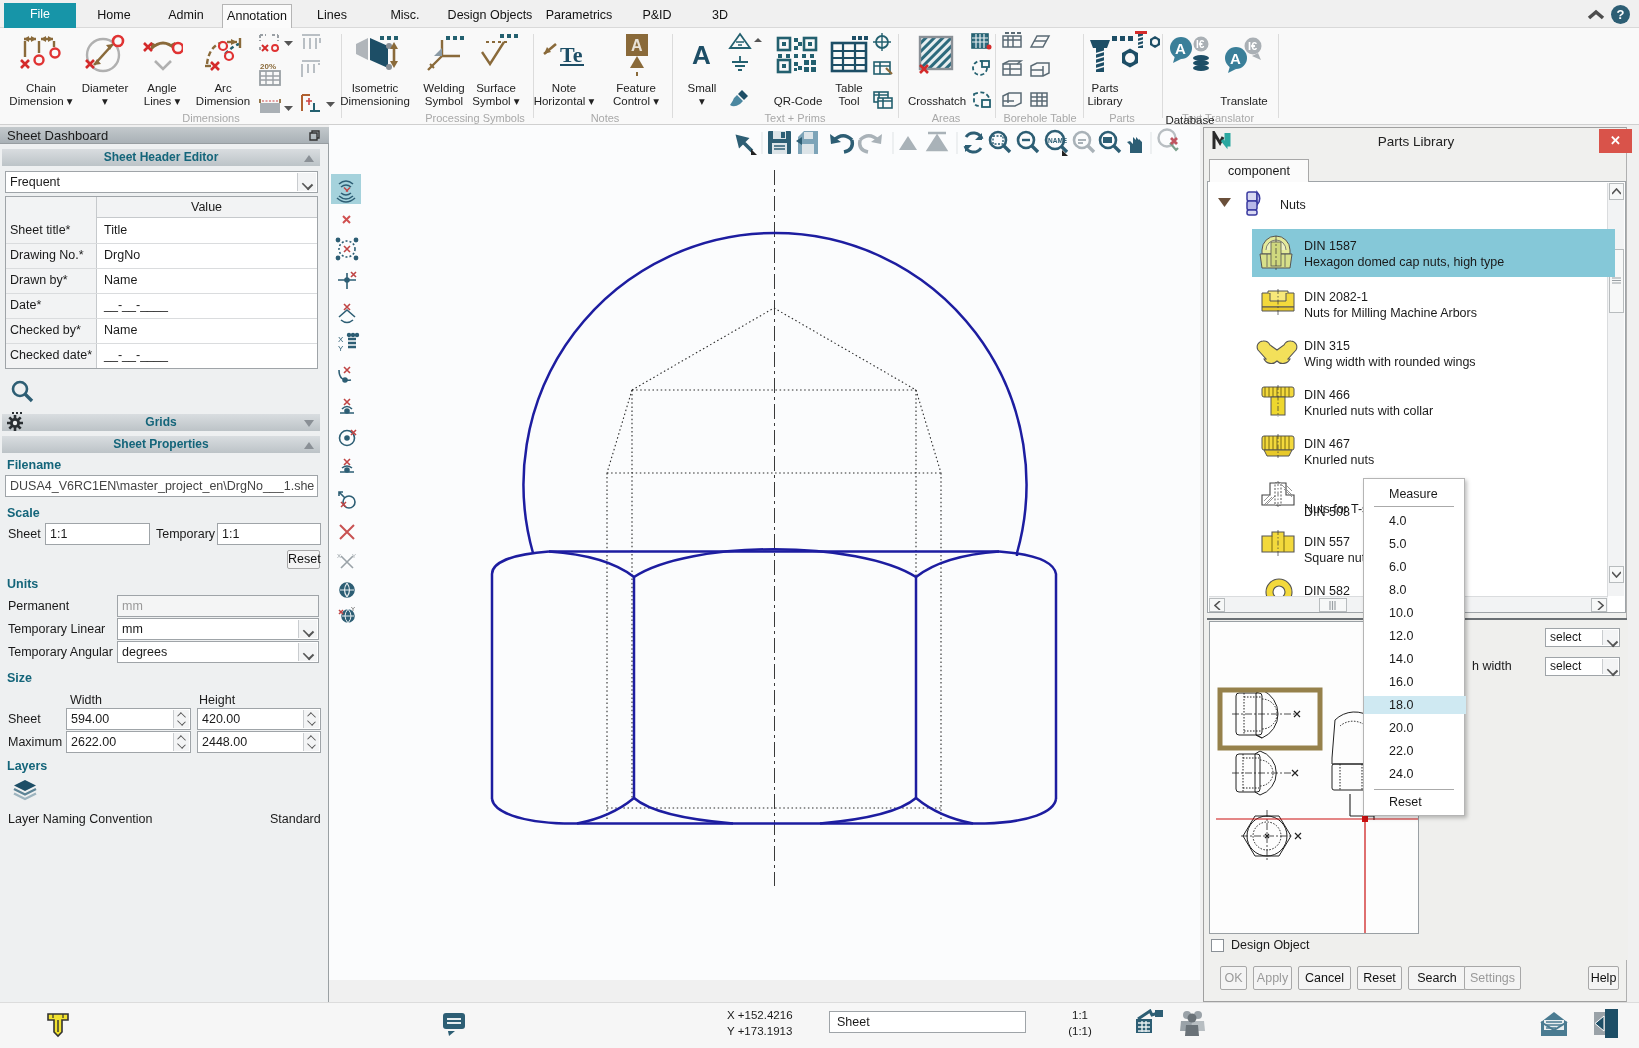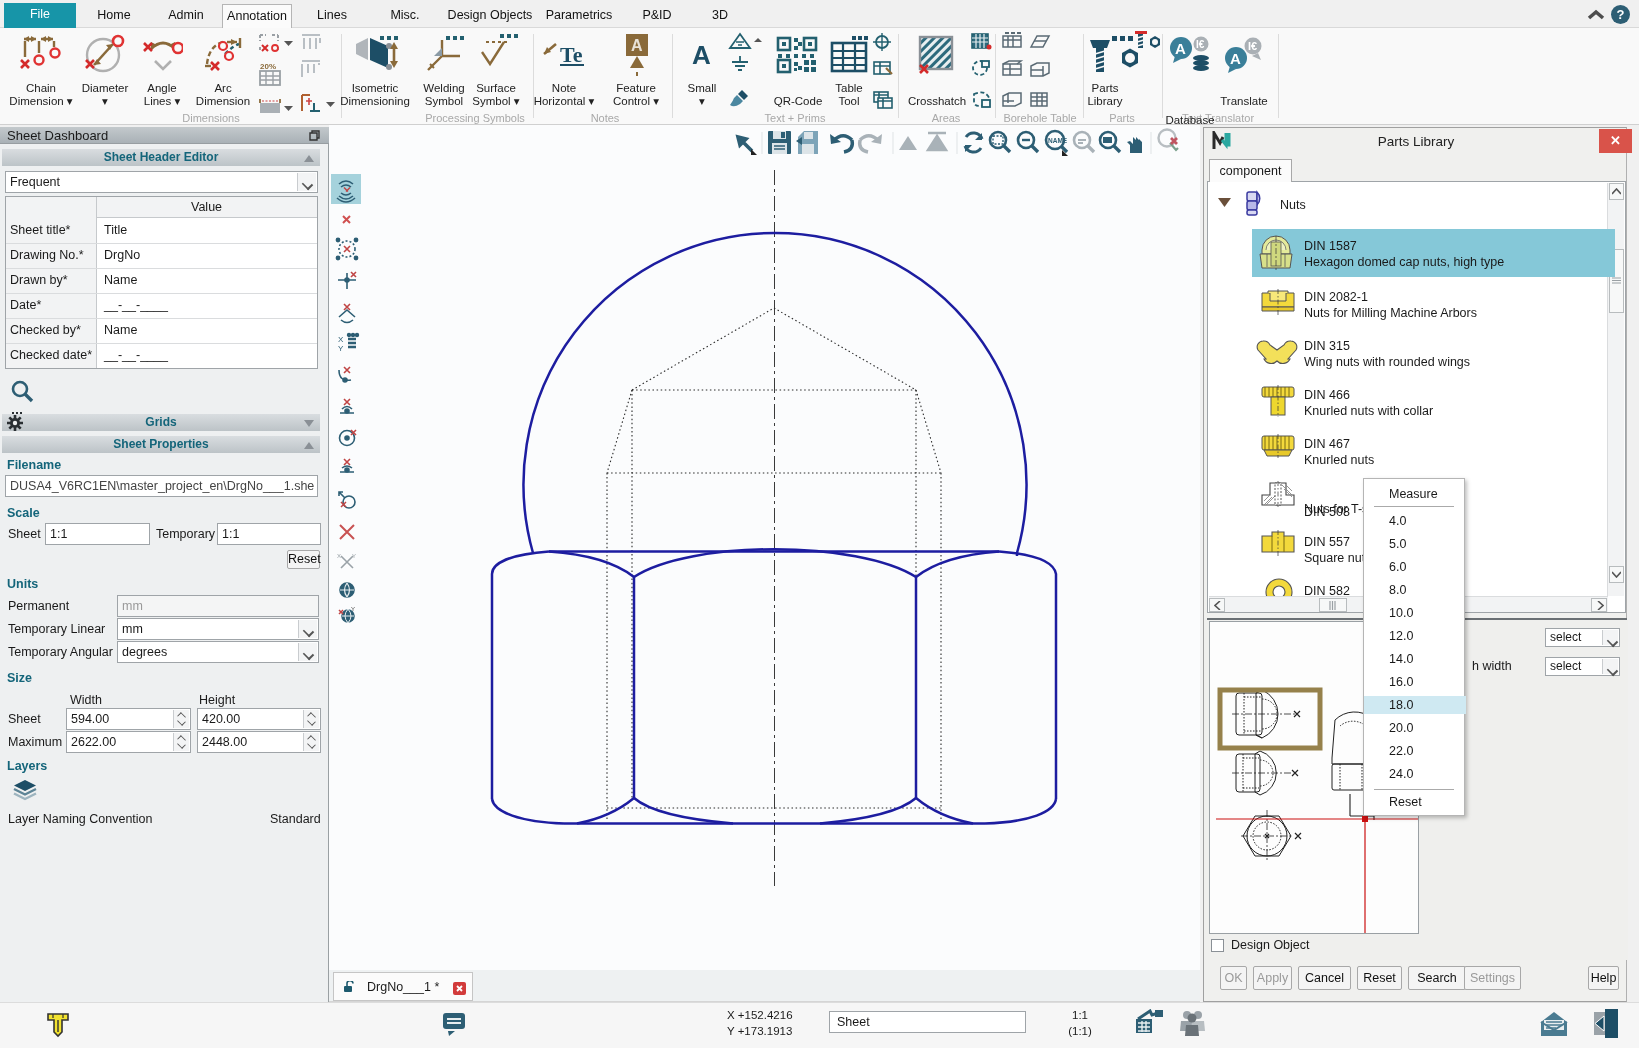--- a/index.html
+++ b/index.html
@@ -653,41 +653,28 @@
         <path d="M564 823.5 H985"></path>
         <path d="M492 799 C494 812 520 822 564 823.5"></path>
         <path d="M985 823.5 C1030 822 1054 812 1056 799"></path>
         <path d="M634 798 Q656 817 733 823.5"></path>
           <path d="M634 798 Q611 817 577 823.5"></path>
         <path d="M916 798 Q894 817 820 823.5"></path>
           <path d="M916 798 Q939 817 973 823.5"></path>
       </g>
     </svg>
   </div>
-  <div id="doctabs">
-    <div class="abs" style="left:4px; top:2px; width:140px; height:29px; background:#fbfbfb; border:1px solid #c5c5c5;">
-      <svg class="abs" style="left:9px; top:8px;" width="11" height="12" viewBox="0 0 11 12">
-          <path d="M4 5 V3 a3 3 0 0 1 6 -0.5" fill="none" stroke="#1d5a6e" stroke-width="1.6"></path>
-          <rect x="1" y="5" width="8" height="6" rx="1" fill="#1d5a6e"></rect>
-        </svg>
-      <span class="abs" style="left:33px; top:7px; font-size:12.5px;">DrgNo___1 *</span>
-      <svg class="abs" style="left:119px; top:9px;" width="13" height="13" viewBox="0 0 13 13">
-          <rect width="13" height="13" rx="2" fill="#d23b3b"></rect>
-          <path d="M4 4 l5 5 M9 4 l-5 5" stroke="#fff" stroke-width="1.8"></path>
-        </svg>
-    </div>
-  </div>
   <div id="rpanel">
     <svg class="abs" style="left:8px; top:3px;" width="20" height="20" viewBox="0 0 20 20">
       <path d="M2 18 V2 L8 12 L11 6" stroke="#2a2a2a" stroke-width="3" fill="none"></path>
       <path d="M14 2 V14 L10 9 M14 14 h3 V2" stroke="#2ba8a0" stroke-width="3" fill="none"></path>
     </svg>
     <div class="abs" style="left:0; top:6px; width:424px; text-align:center; font-size:13.5px; color:#222;">Parts Library</div>
     <div class="abs" style="left:395px; top:1px; width:33px; height:24px; background:#d9534a; color:#fff; text-align:center; line-height:24px; font-size:13px; font-weight:bold;">✕</div>
-    <div class="abs" style="left:5px; top:31px; width:83px; height:23px; background:#fbfbfb; border:1px solid #a8a8a8; border-bottom:none; font-size:12.5px; text-align:center; line-height:22px; z-index:2;">component</div>
+    <div class="abs" style="left:5px; top:31px; width:100px; height:23px; background:#fbfbfb; border:1px solid #a8a8a8; border-bottom:none; font-size:12.5px; text-align:center; line-height:22px; z-index:2;">component</div>
     <div class="abs" style="left:3px; top:53px; width:419px; height:432px; background:#fff; border:1px solid #9fa4a8;">
 
       <div class="abs" style="right:1px; top:1px; width:17px; height:413px; background:#f2f3f4; border-left:1px solid #dadcde;">
         <div class="abs" style="left:1px; top:0; width:15px; height:17px; background:#f7f8f8; border:1px solid #b8bcbe;"></div>
         <svg class="abs" style="left:4px; top:5px;" width="9" height="7">
             <path d="M0 6 L4.5 1 L9 6" stroke="#555" stroke-width="1.6" fill="none"></path>
           </svg>
         <div class="abs" style="left:1px; top:66px; width:15px; height:64px; background:#f7f8f8; border:1px solid #b8bcbe;"></div>
         <svg class="abs" style="left:4px; top:94px;" width="9" height="8">
             <path d="M0 1 h9 M0 3.5 h9 M0 6 h9" stroke="#9aa0a4" stroke-width="1.2"></path>
@@ -724,21 +711,21 @@
           <rect x="3" y="22" width="10" height="5" rx="2" fill="#d8d8f2"></rect>
         </g>
       </svg>
       <div class="abs" style="left:72px; top:16px; font-size:12.5px;">Nuts</div>
       <div class="abs" style="left:44px; top:47px; width:363px; height:48px; background:#85c8d8;"></div>
       <div class="abs" style="left:96px; top:57px; font-size:12.5px;">DIN 1587</div>
       <div class="abs" style="left:96px; top:73px; font-size:12.5px;">Hexagon domed cap nuts, high type</div>
       <div class="abs" style="left:96px; top:108px; font-size:12.5px;">DIN 2082-1</div>
       <div class="abs" style="left:96px; top:124px; font-size:12.5px;">Nuts for Milling Machine Arbors</div>
       <div class="abs" style="left:96px; top:157px; font-size:12.5px;">DIN 315</div>
-      <div class="abs" style="left:96px; top:173px; font-size:12.5px;">Wing nuts with rounded wings</div>
+      <div class="abs" style="left:96px; top:173px; font-size:12.5px;">Wing width with rounded wings</div>
       <div class="abs" style="left:96px; top:206px; font-size:12.5px;">DIN 466</div>
       <div class="abs" style="left:96px; top:222px; font-size:12.5px;">Knurled nuts with collar</div>
       <div class="abs" style="left:96px; top:255px; font-size:12.5px;">DIN 467</div>
       <div class="abs" style="left:96px; top:271px; font-size:12.5px;">Knurled nuts</div>
       <div class="abs" style="left:96px; top:304px; font-size:12.5px;margin-top:19px;">DIN 508</div>
       <div class="abs" style="left:96px; top:320px; font-size:12.5px;">Nuts for T-s</div>
       <div class="abs" style="left:96px; top:353px; font-size:12.5px;">DIN 557</div>
       <div class="abs" style="left:96px; top:369px; font-size:12.5px;">Square nuts</div>
       <div class="abs" style="left:96px; top:402px; font-size:12.5px;">DIN 582</div>
 

